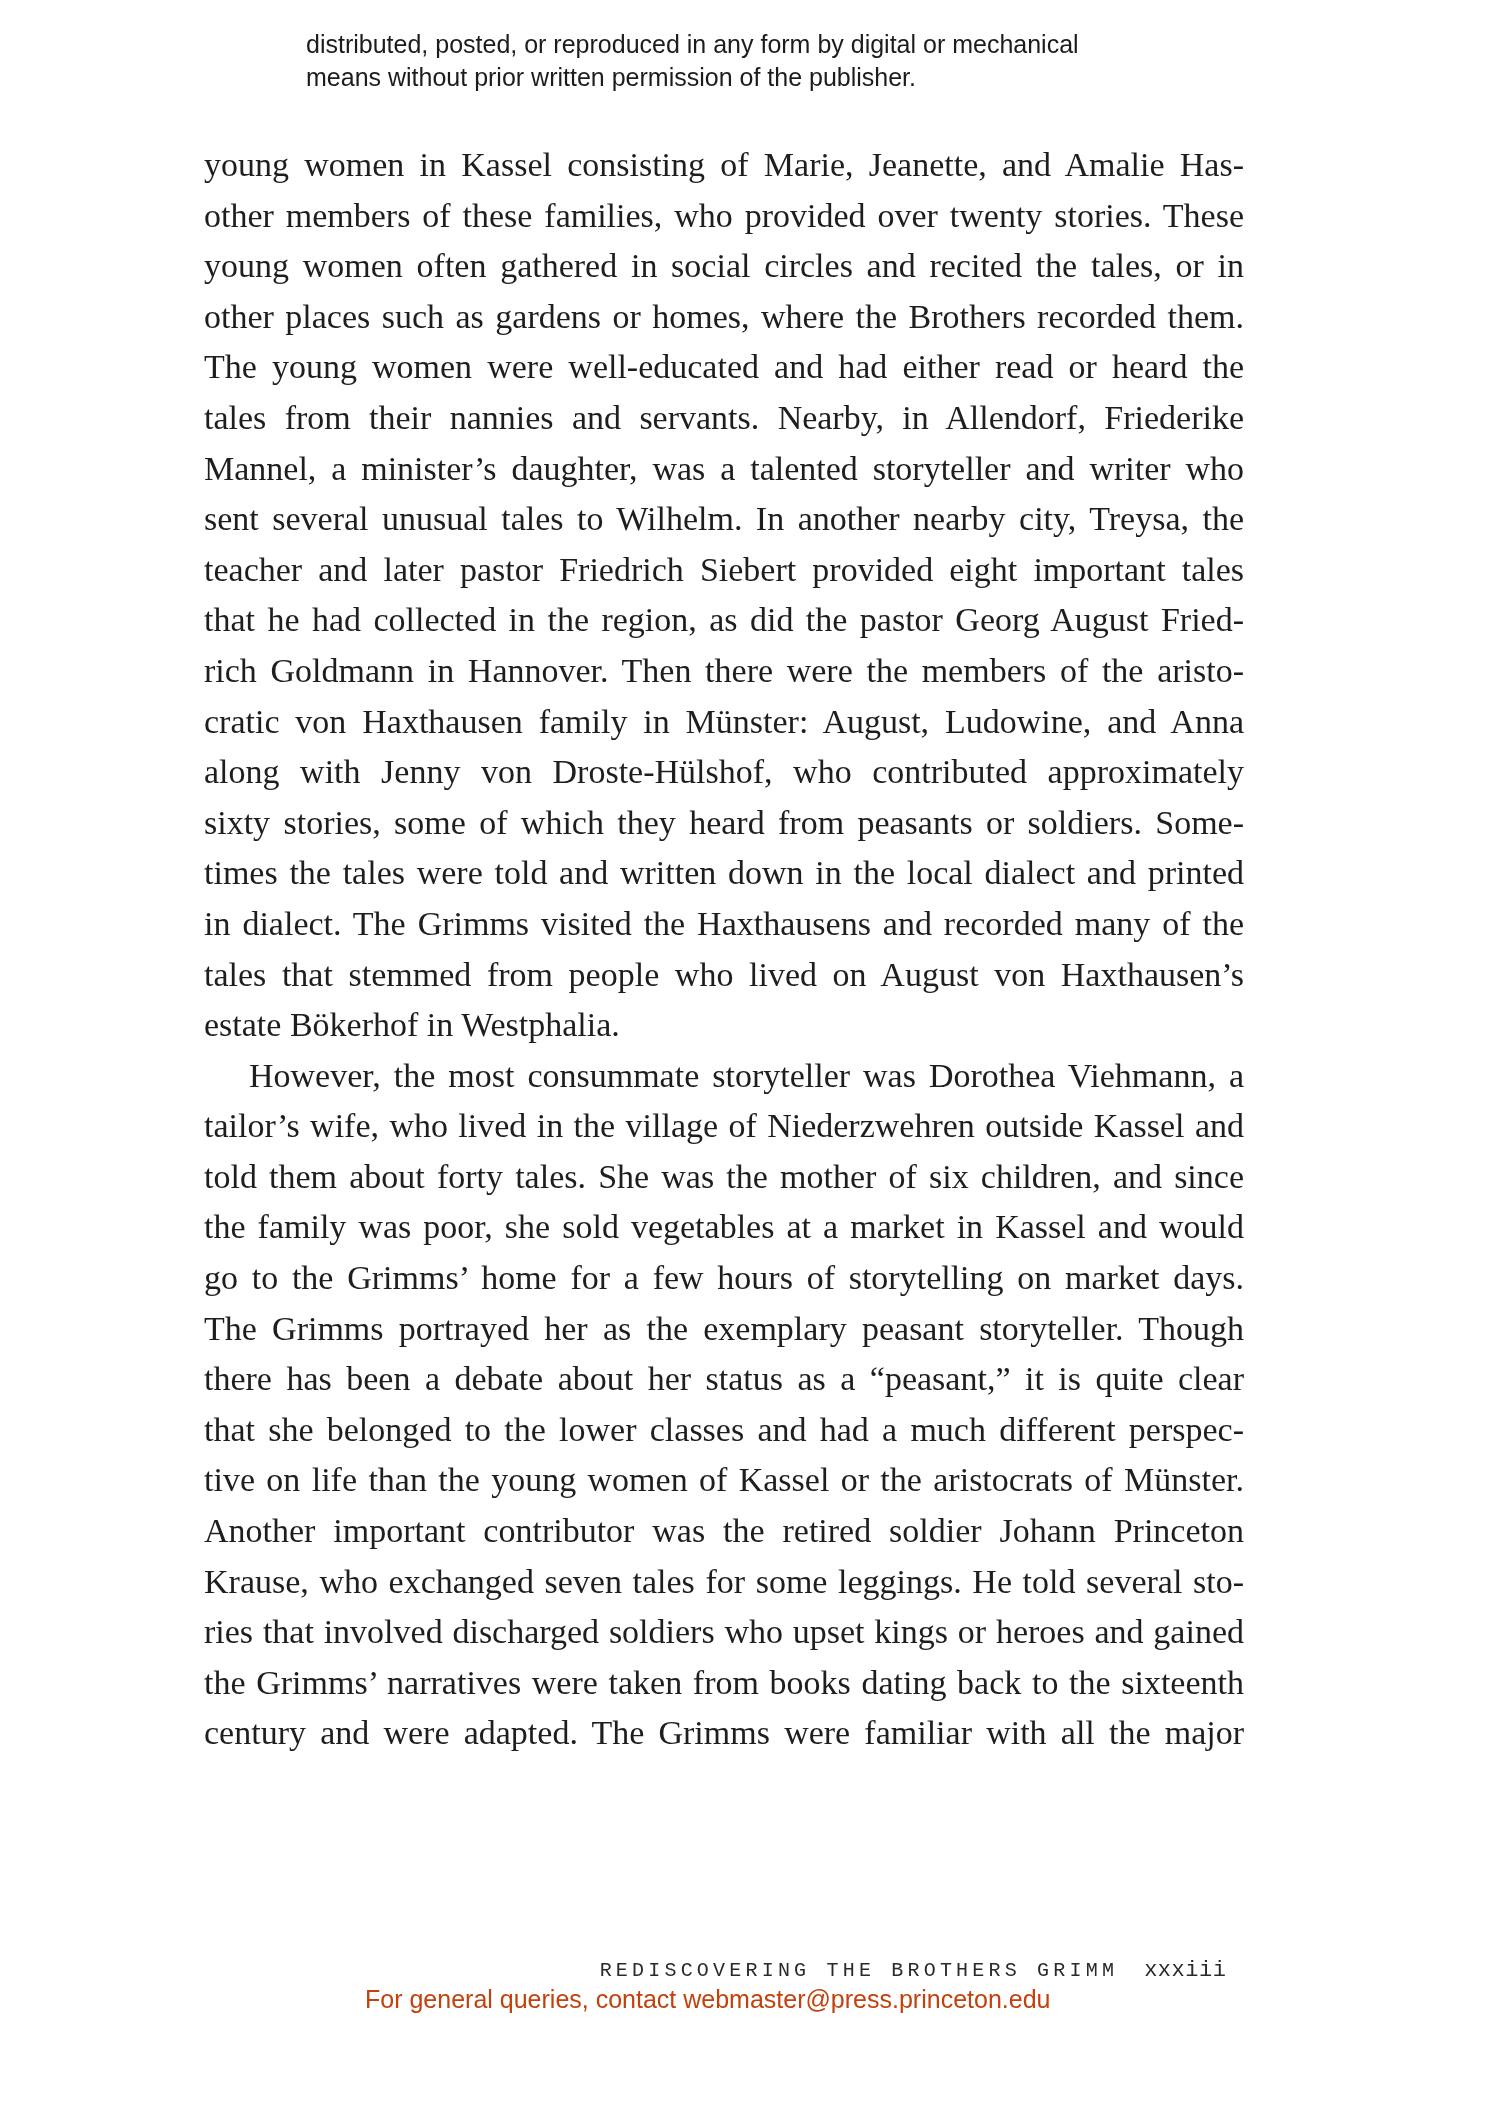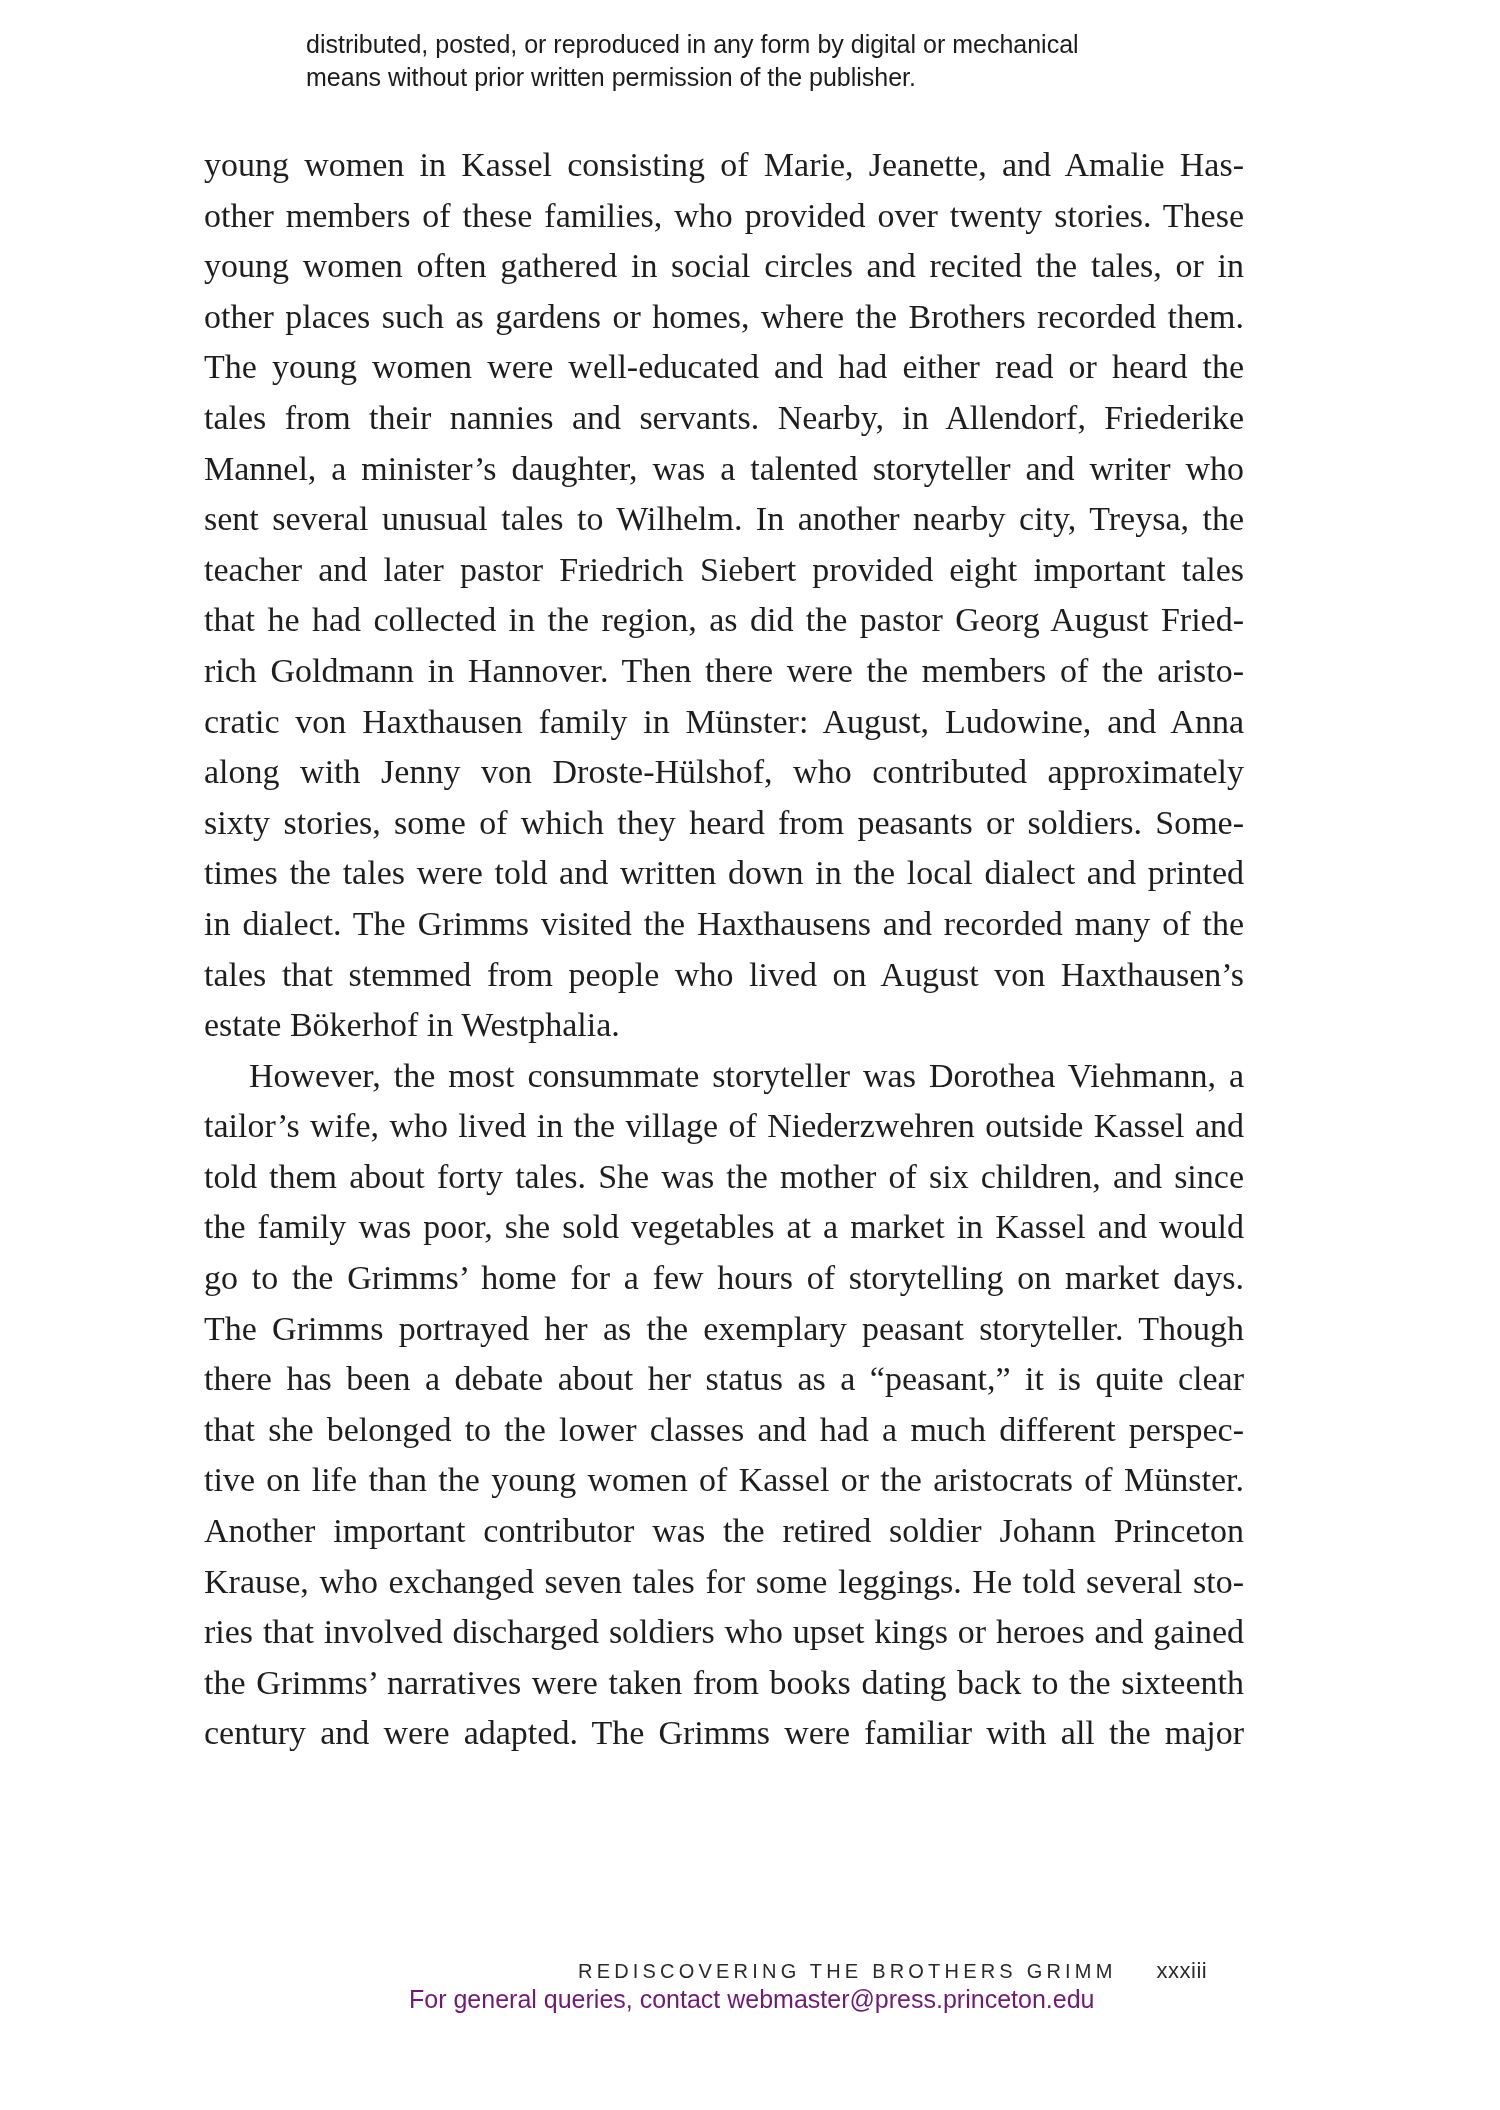--- a/index.html
+++ b/index.html
@@ -48,43 +48,41 @@
       text-align-last: left;
     }
     .line.indent {
       padding-left: 45px;
     }
     .running-foot {
       position: absolute;
       left: 578px;
       top: 1958px;
       width: 670px;
-      font-family: Liberation Sans, sans-serif;
+      font-family: Liberation Mono, monospace;
       font-size: 20px;
       letter-spacing: 4.2px;
       color: #2a2a2a;
       display: flex;
-      justify-content: flex-start;
+      justify-content: center;
       align-items: baseline;
-      gap: 14px;
     }
     .running-foot .folio {
       margin-left: 26px;
       letter-spacing: 0.5px;
       font-size: 22px;
     }
     .contact {
       position: absolute;
       left: 365px;
       top: 1985px;
       font-family: "Liberation Sans", sans-serif;
       font-size: 25px;
-      color: #701a75;
+      color: #c2410c;
       white-space: nowrap;
-      margin-left: 44px;
     }
   </style>
 </head>
 <body>
 
 <div class="copyright">
   <div>distributed, posted, or reproduced in any form by digital or mechanical</div>
   <div>means without prior written permission of the publisher.</div>
 </div>
 

